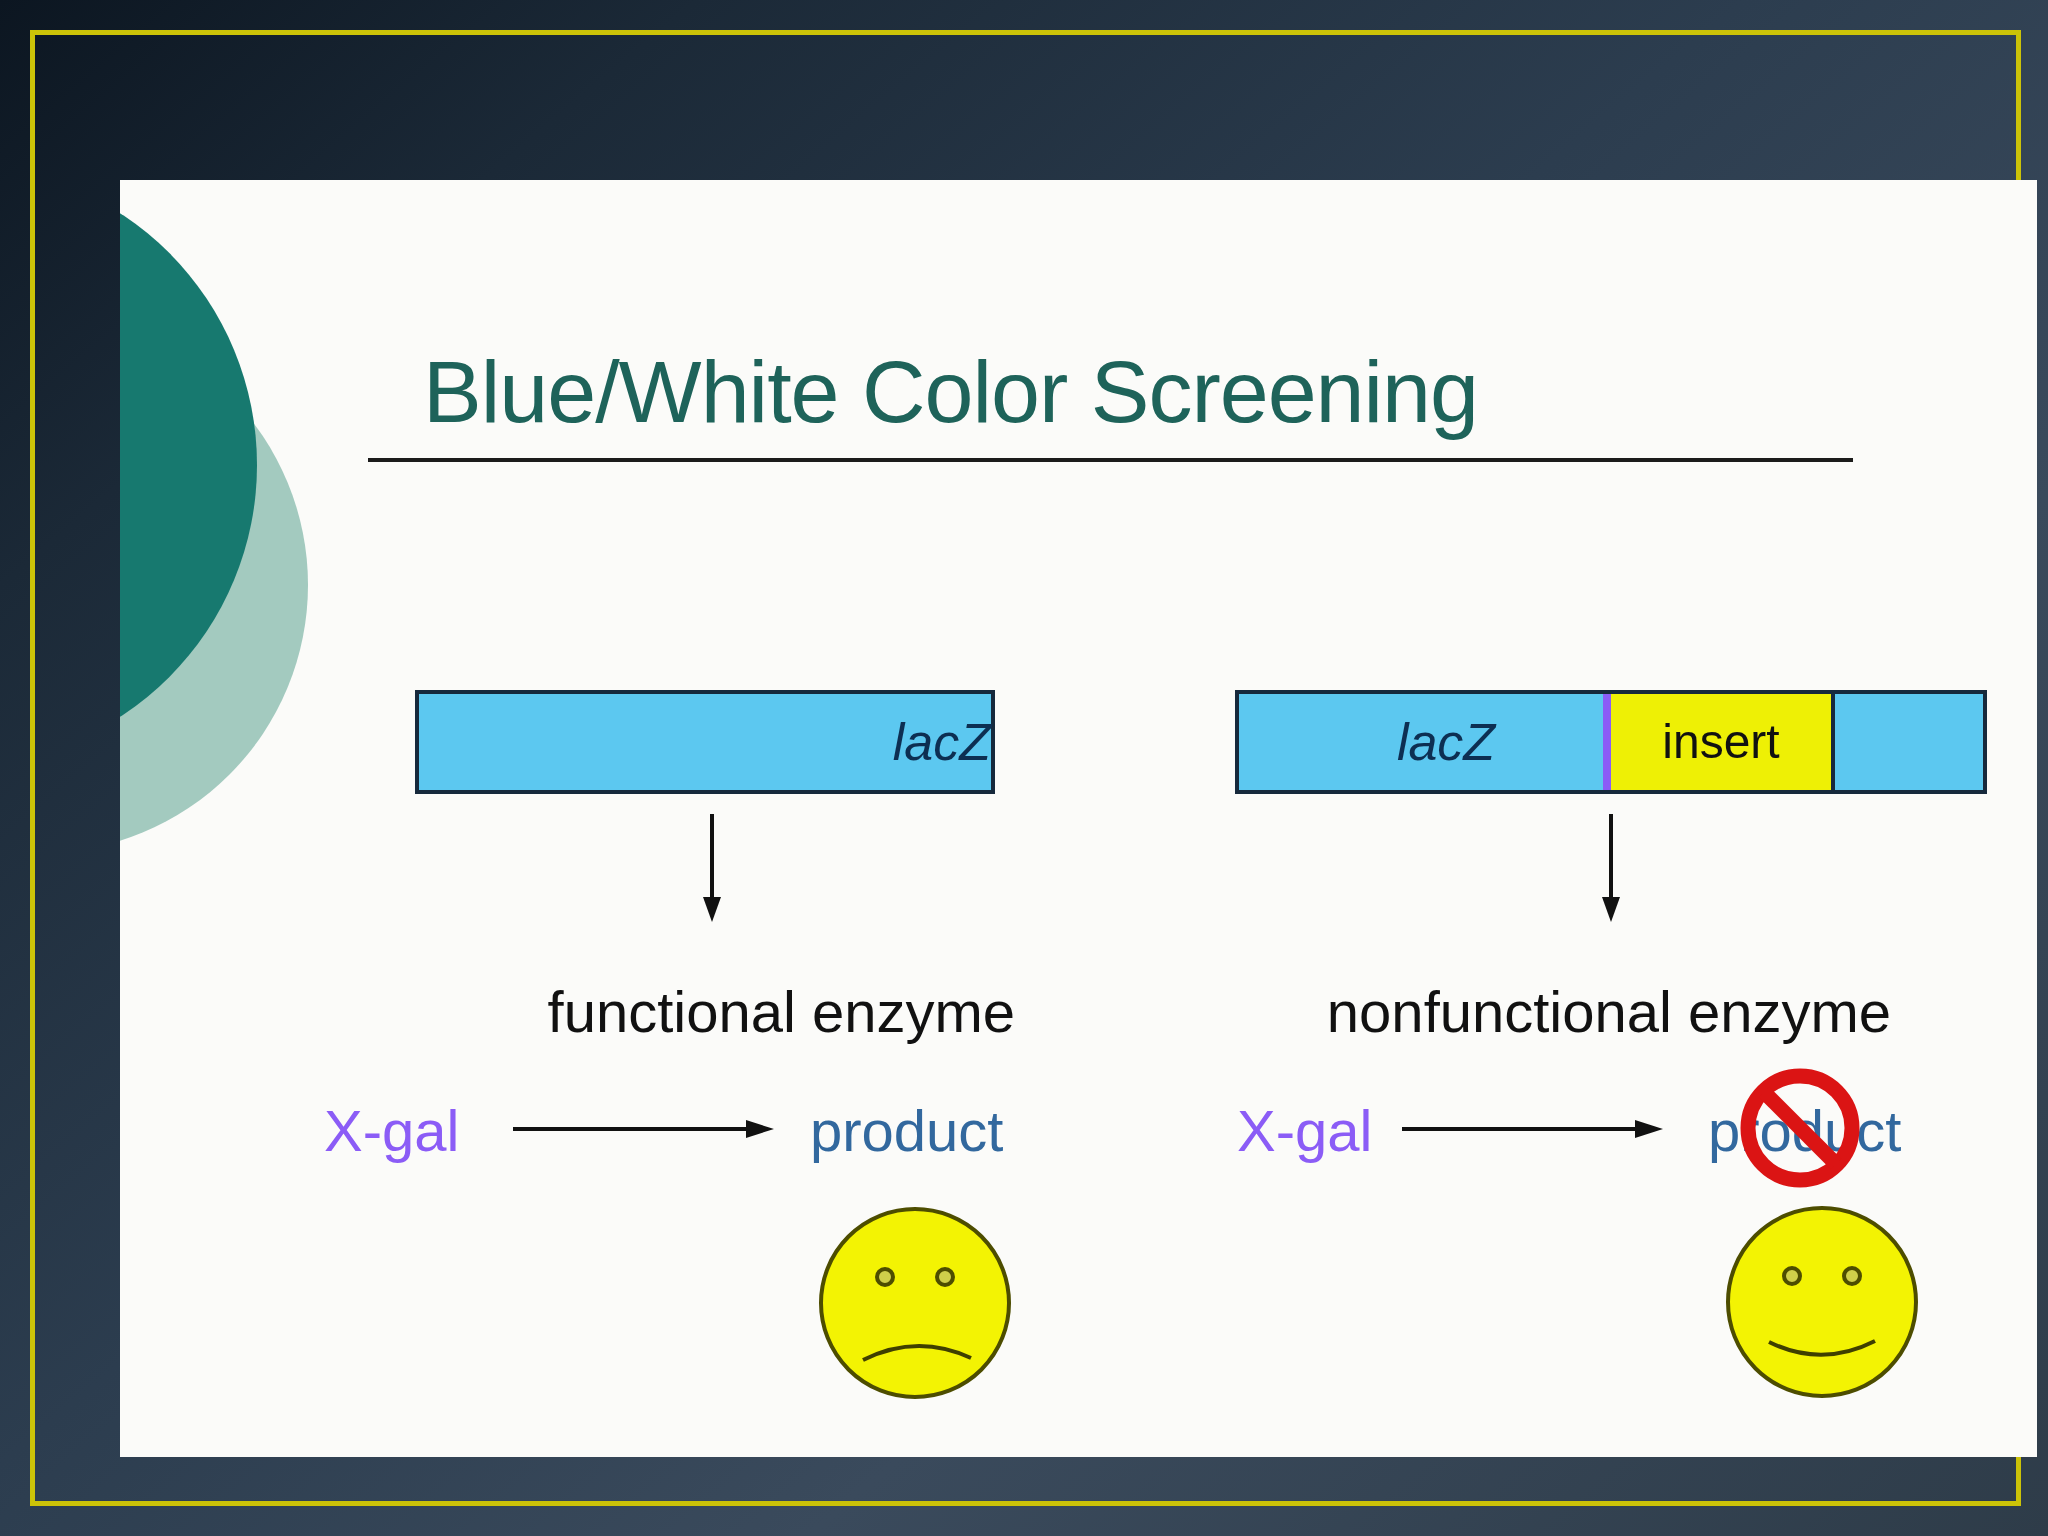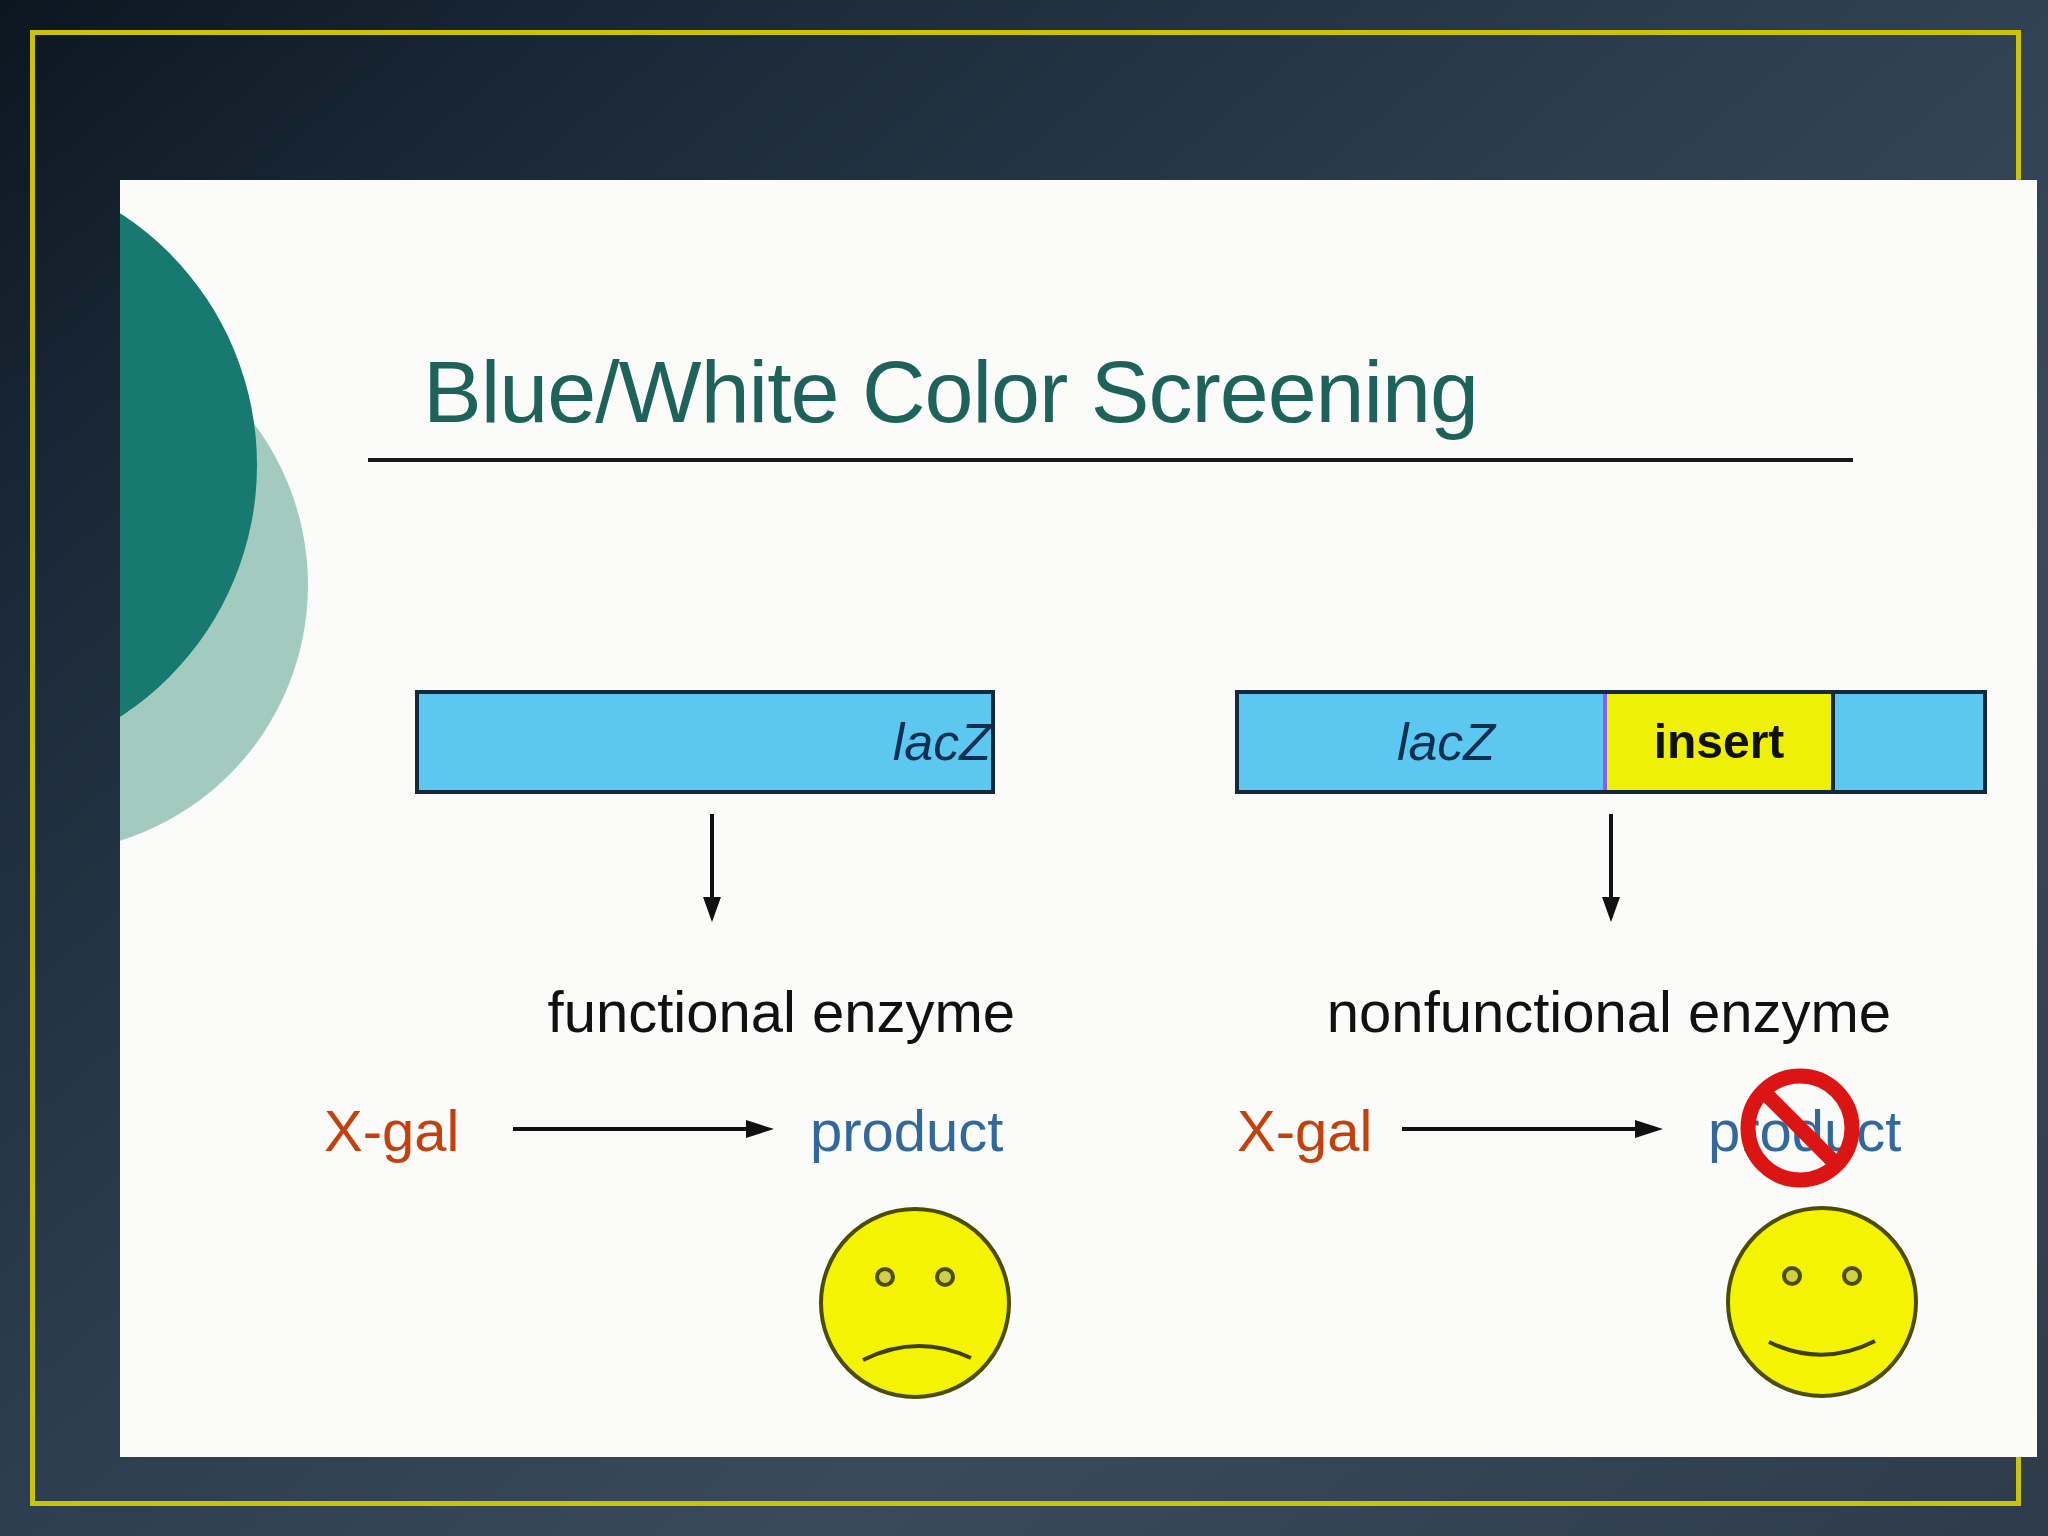--- a/index.html
+++ b/index.html
@@ -41,34 +41,34 @@
   }
   .gene-box.left { left: 295px; width: 580px; }
   .gene-box.right { left: 1115px; width: 752px; padding: 0; }
   .gene-box .gene-text {
     font-style: italic; font-size: 52px; color: #0d2f52; line-height: 1;
   }
   .seg { height: 100%; box-sizing: border-box; display: flex; align-items: center; justify-content: center; }
   .seg.lacz { width: 364px; background: #5cc8f0; padding-left: 50px; }
   .seg.insert {
     width: 232px; background: #eef005;
-    border-left: 4px solid #8b5cf6; border-right: 4px solid #16293c; font-weight: bold;
+    border-left: 8px solid #8b5cf6; border-right: 4px solid #16293c;
   }
   .seg.insert .insert-text { font-size: 48px; color: #111; line-height: 1; }
   .seg.tail { flex: 1; background: #5cc8f0; }
   .arrow-svg { position: absolute; z-index: 3; }
   .enzyme-label {
     position: absolute; top: 800px; width: 600px;
     text-align: center; font-size: 58px; color: #111; line-height: 1.1; z-index: 3;
     white-space: nowrap;
   }
   .enzyme-label.left { left: 295px; text-align: right; }
   .enzyme-label.right { left: 1189px; }
   .rxn-text {
-    position: absolute; top: 922px; font-size: 58px; color: #c2410c;
+    position: absolute; top: 922px; font-size: 58px; color: #8b5cf6;
     line-height: 1; z-index: 3; white-space: nowrap;
   }
   .rxn-text.substrate-l { left: 204px; }
   .rxn-text.product-l  { left: 690px; color: #32689e; }
   .rxn-text.substrate-r { left: 1117px; }
   .rxn-text.product-r  { left: 1588px; color: #32689e; }
   .prohibition { position: absolute; left: 1616px; top: 884px; z-index: 4; }
   .face { position: absolute; z-index: 3; }
   .face.sad { left: 695px; top: 1023px; }
   .face.happy { left: 1602px; top: 1022px; }

